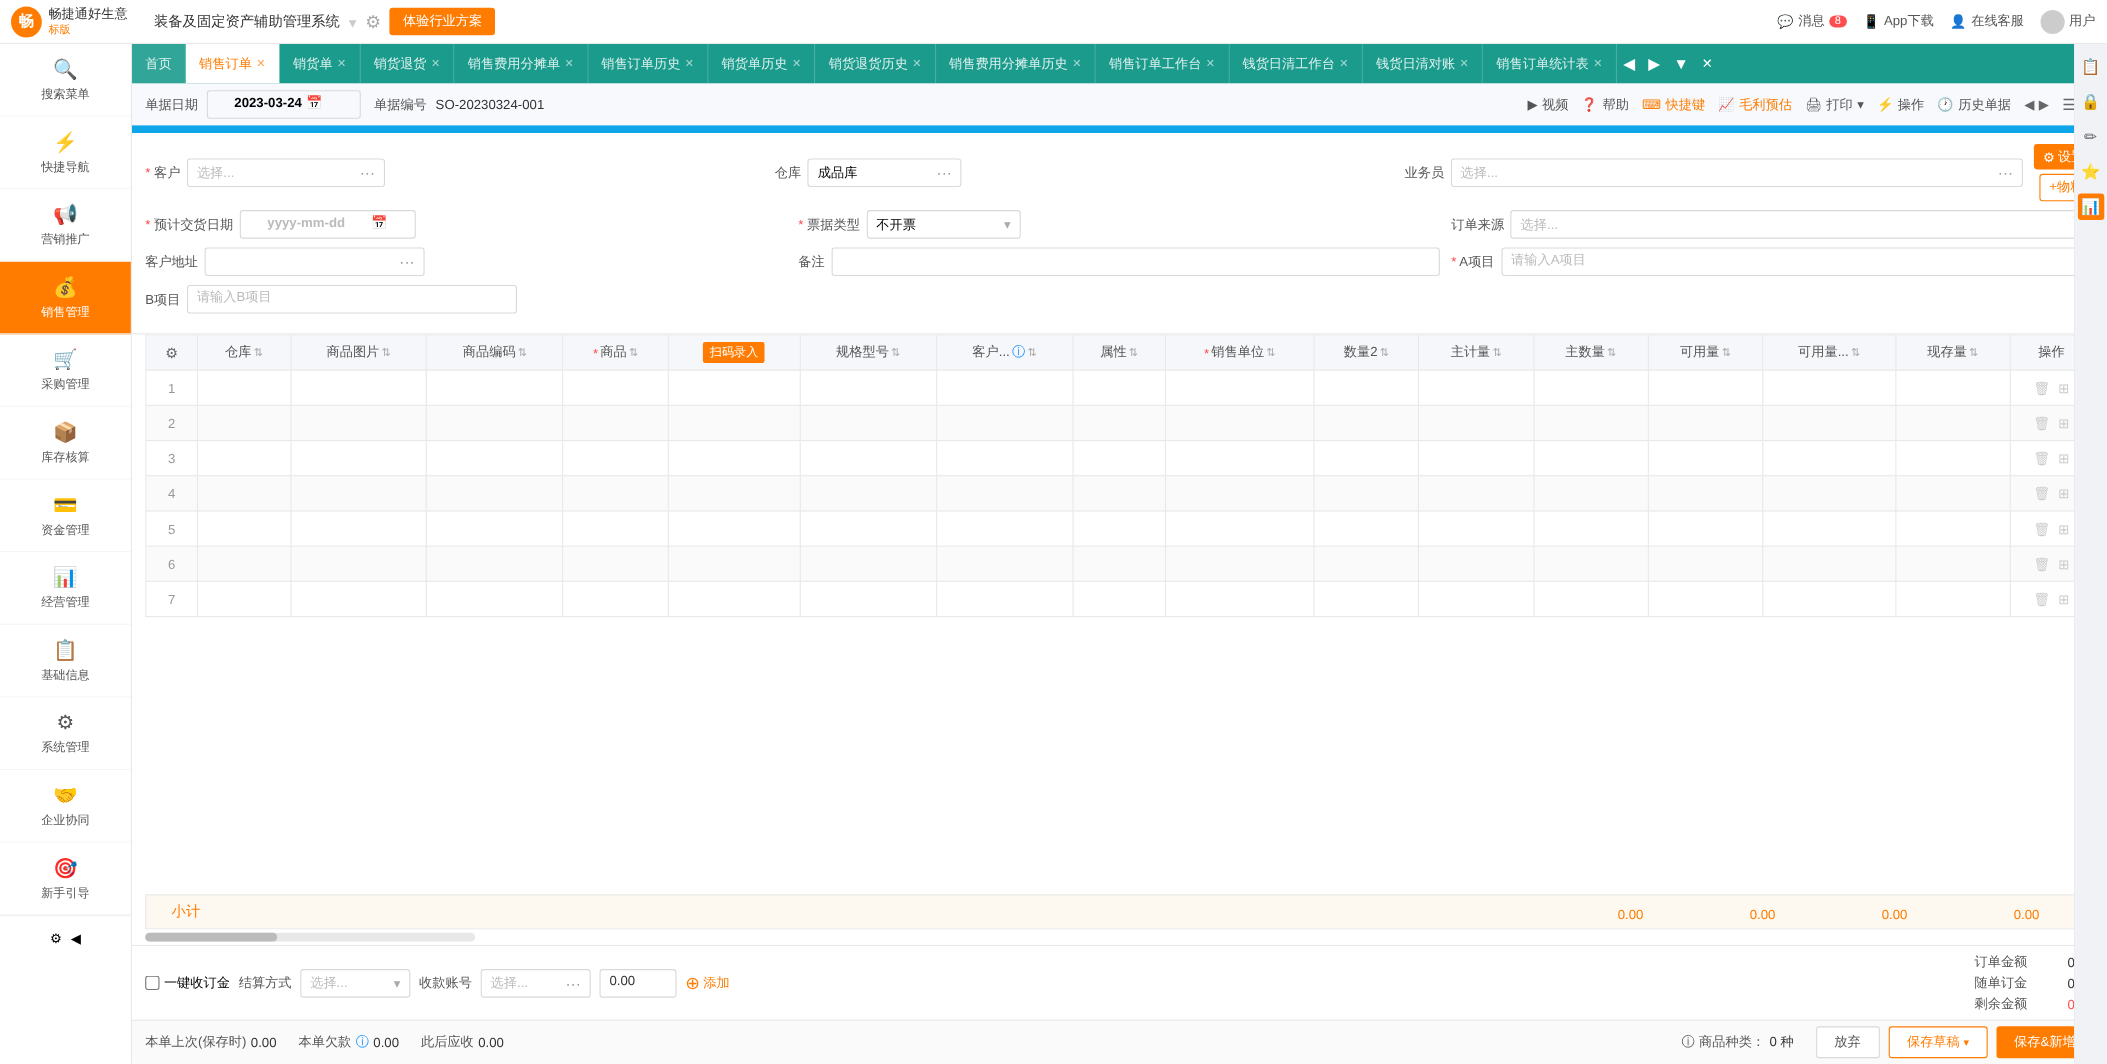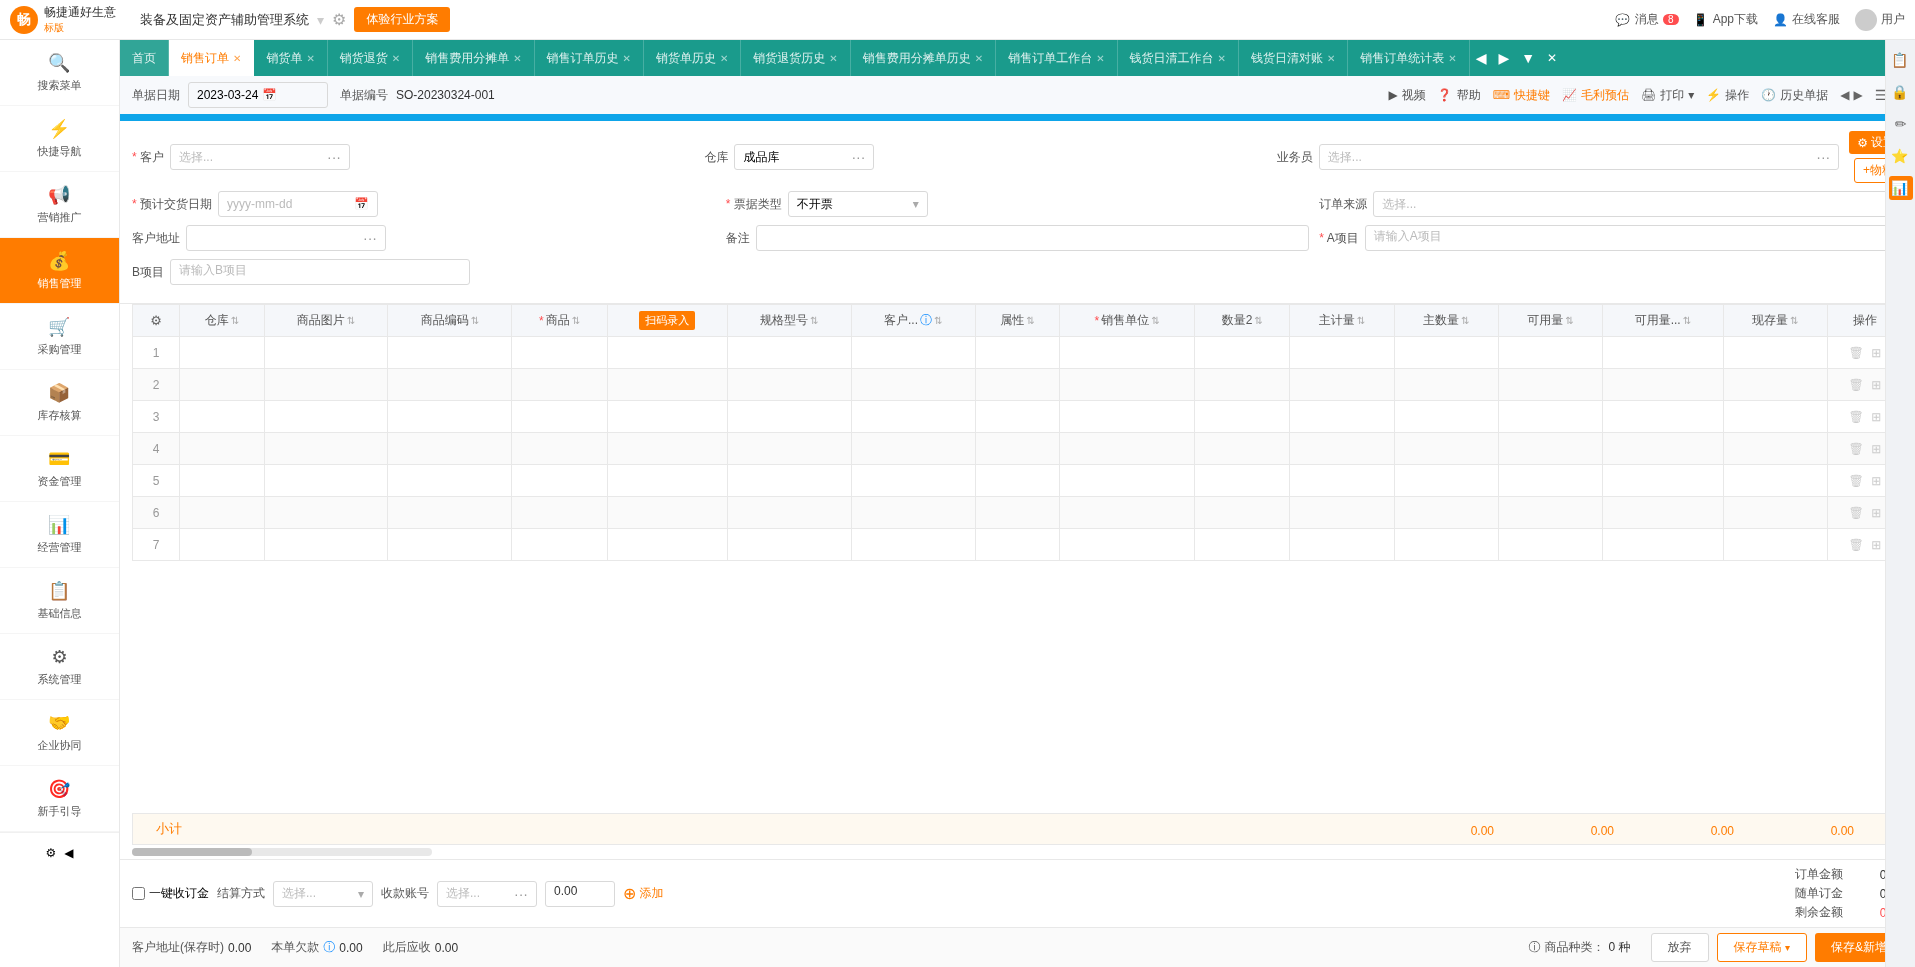--- a/index.html
+++ b/index.html
@@ -213,27 +213,28 @@
       content: '* ';
       color: #ff4d4f;
     }
     .more-btn {
       color: #999;
       cursor: pointer;
       font-size: 14px;
     }
     .date-field {
       display: flex;
-      align-items: center;
+      align-items: flex-start;
       border: 1px solid #d9d9d9;
       border-radius: 3px;
-      padding: 3px 8px;
+      padding: 3px 24px;
       height: 26px;
       min-width: 140px;
       gap: 4px;
+      font-weight: bold;
     }
     
     
     .inner-tabs {
       display: flex;
       align-items: center;
       border-bottom: 2px solid #e8e8e8;
       margin: 4px 12px 0;
     }
     .inner-tab {
@@ -1048,21 +1049,21 @@
         </div>
         <div class="order-summary-row">
           <span class="order-summary-label">剩余金额</span>
           <span class="order-summary-val" style="color:#ff4d4f;">0.00</span>
         </div>
       </div>
     </div>
 
     <div class="status-bar">
       <div class="status-item">
-        <span>客户地址(保存时)</span>
+        <span>本单上次(保存时)</span>
         <span class="status-val">0.00</span>
       </div>
       <div class="status-item">
         <span>本单欠款</span>
         <span class="info-icon">ⓘ</span>
         <span class="status-val">0.00</span>
       </div>
       <div class="status-item">
         <span>此后应收</span>
         <span class="status-val">0.00</span>

